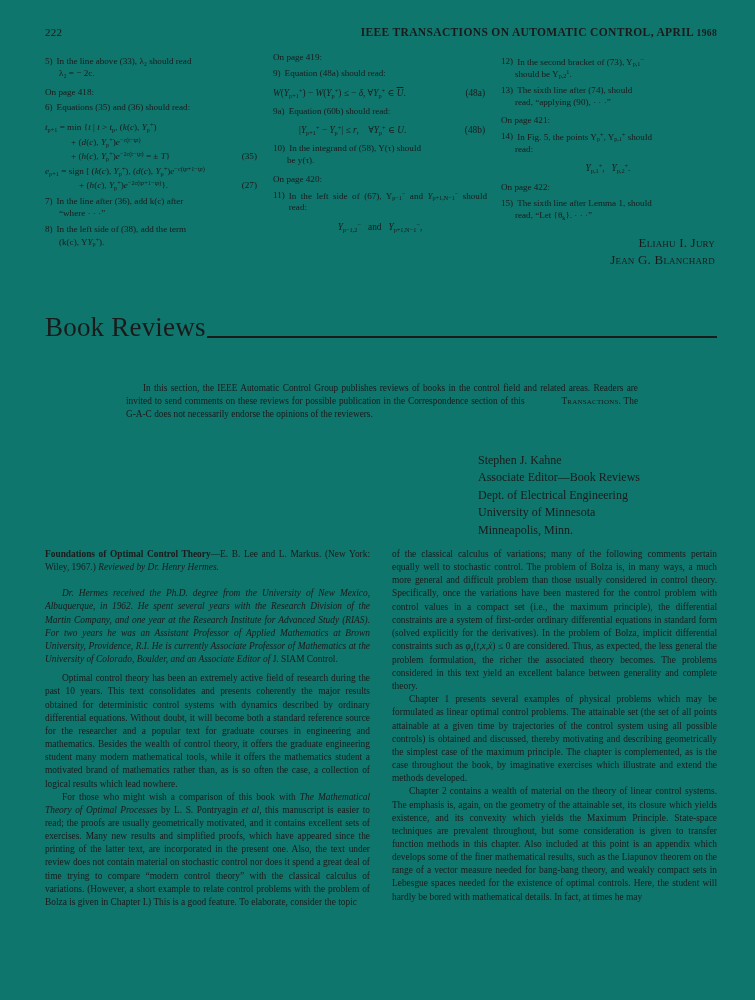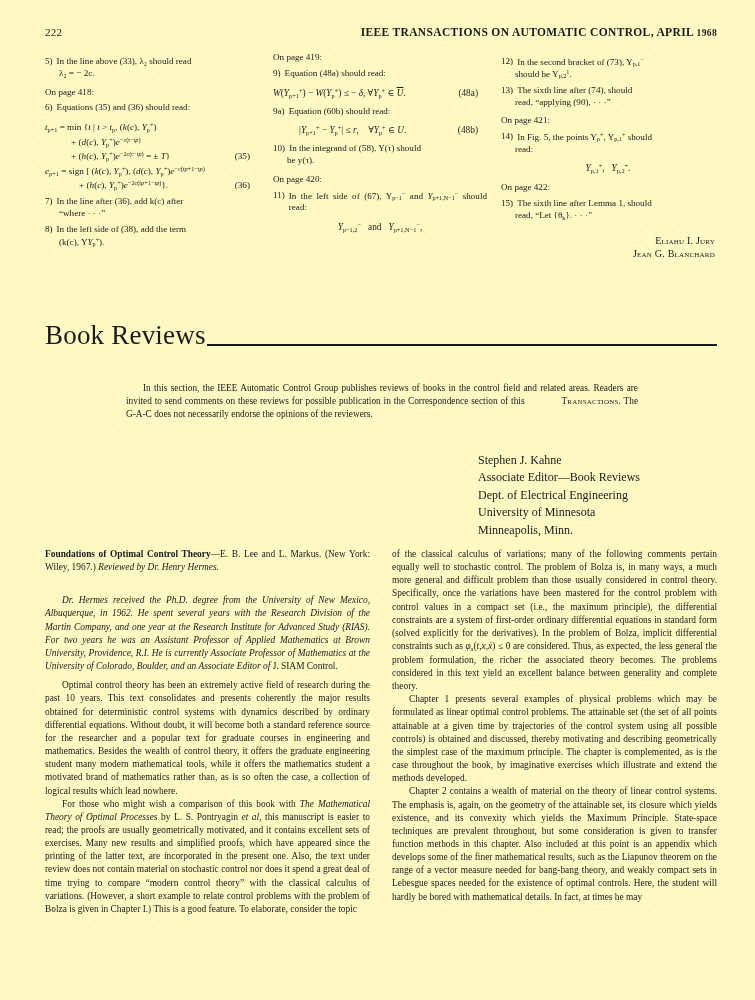--- a/index.html
+++ b/index.html
@@ -13,21 +13,21 @@
     position: relative;
     font-family: "Liberation Serif", "DejaVu Serif", serif;
     color: #1a1a1a;
     overflow: hidden;
   }
   .page {
     position: absolute;
     left: 0; top: 0;
     width: 755px;
     height: 1000px;
-    background: #fef9c3;
+    background: #0f766e;
   }
   
   .running-head {
     position: absolute;
     left: 45px;
     top: 26px;
     width: 672px;
     display: flex;
     align-items: baseline;
     justify-content: space-between;
@@ -89,44 +89,44 @@
   .eq-line {
     display: block;
     white-space: nowrap;
     position: relative;
   }
   .eq-indent-1 { padding-left: 26px; }
   .eq-indent-2 { padding-left: 34px; }
   .eq-center { text-align: center; }
   .eq-tag {
     position: absolute;
-    right: 9px;
+    right: 2px;
   }
   .eq-disp {
     margin: 7px 0 6px 0;
     position: relative;
     font-size: 9.3px;
   }
   i, em { font-style: italic; }
   sub { font-size: 0.68em; vertical-align: -0.28em; }
   sup { font-size: 0.68em; vertical-align: 0.42em; }
   .ovl { text-decoration: overline; }
   .sig {
     text-align: right;
     margin-top: 12px;
     font-variant: small-caps;
-    font-size: 10px;
+    font-size: 13px;
     line-height: 1.35;
     letter-spacing: 0.2px;
   }
   
   .section-head {
     position: absolute;
     left: 45px;
-    top: 322px;
+    top: 314px;
     width: 672px;
     display: flex;
     align-items: flex-end;
     text-align: center;
   }
   .section-head .title {
     font-size: 27px;
     line-height: 1;
     letter-spacing: 0.2px;
     padding-right: 1px;
@@ -179,21 +179,21 @@
   .book-head {
     font-weight: bold;
     text-indent: 0;
     margin-bottom: 0;
   }
   .book-head .rest { font-weight: normal; }
   .book-head .revd { font-weight: normal; font-style: italic; }
   .bio {
     font-style: italic;
     text-indent: 17px;
-    margin-top: 20px;
+    margin-top: 13px;
     text-align: justify;
   }
   .bio .up { font-style: normal; }
   p.body-par {
     margin: 0;
     text-indent: 17px;
     text-align: justify;
   }
   p.body-par.first { margin-top: 6px; }
   .nobr { white-space: nowrap; }
@@ -233,21 +233,21 @@
         </span>
         <span class="eq-line eq-indent-1">
           + (<i>h</i>(<i>c</i>), <i>Y</i><sub>p</sub><sup>+</sup>)<i>e</i><sup>−2c(t−t<i>p</i>)</sup> = ± <i>T</i>}
           <span class="eq-tag">(35)</span>
         </span>
         <span class="eq-line">
           <i>e</i><sub>p+1</sub> = sign [ (<i>k</i>(<i>c</i>), <i>Y</i><sub>p</sub><sup>+</sup>), (<i>d</i>(<i>c</i>), <i>Y</i><sub>p</sub><sup>+</sup>)<i>e</i><sup>−c(t<i>p</i>+1−t<i>p</i>)</sup>
         </span>
         <span class="eq-line eq-indent-2">
           + (<i>h</i>(<i>c</i>), <i>Y</i><sub>p</sub><sup>+</sup>)<i>e</i><sup>−2c(t<i>p</i>+1−t<i>p</i>)</sup>}.
-          <span class="eq-tag">(36)</span>
+          <span class="eq-tag">(27)</span>
         </span>
       </div>
 
       <div class="err-item">
         <span class="err-num">7)</span>
         <span class="err-txt">In the line after (36), add k(c) after</span>
       </div>
       <div class="err-cont">“where · · ·”</div>
 
       <div class="err-item">

